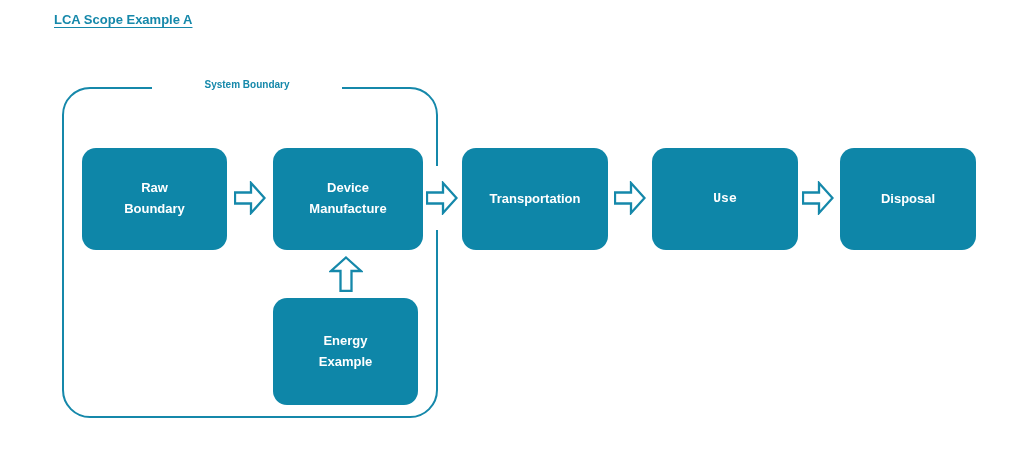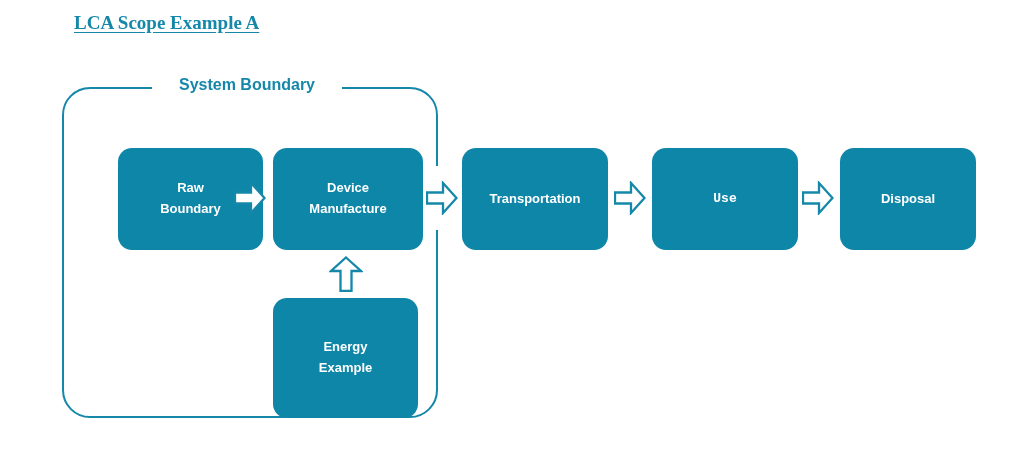--- a/index.html
+++ b/index.html
@@ -11,60 +11,59 @@
   *{box-sizing:border-box;margin:0;padding:0;}
   html,body{background:var(--bg);}
   body{font-family:"Liberation Sans",sans-serif;}
   .canvas{
     position:relative;
     width:1024px;height:450px;
     background:var(--bg);
     overflow:hidden;
   }
   .title{
-    position:absolute;left:74px;top:12px;
-    font-size:19px;font-weight:bold;
+    position:absolute;left:54px;top:12px;
+    font-size:13px;font-weight:bold;
     color:var(--teal-stroke);
     text-decoration:underline;
     text-underline-offset:3px;
-    font-family:Liberation Serif, serif;
   }
   .boundary{
     position:absolute;
     left:62px;top:87px;width:376px;height:331px;
     border:2px solid var(--teal-stroke);
     border-radius:28px;
     background:transparent;
     z-index:1;
   }
   .boundary-label{
     position:absolute;
     left:152px;top:61px;width:190px;height:48px;
     background:var(--bg);
     z-index:3;
     display:flex;flex-direction:row;align-items:center;justify-content:center;
-    font-size:16px;font-weight:bold;color:var(--teal-stroke);
+    font-size:10px;font-weight:bold;color:var(--teal-stroke);
     line-height:1.6;text-align:center;
   }
   .node{
     position:absolute;
     background:var(--teal-fill);
     border-radius:14px;
     display:flex;flex-direction:column;align-items:center;justify-content:center;
     color:var(--node-text);
     font-size:13px;font-weight:bold;
     line-height:1.6;text-align:center;
     z-index:2;
   }
-  .node-raw-materials{left:82px;top:148px;width:145px;height:102px;margin-left:36px;}
+  .node-raw-materials{left:82px;top:148px;width:145px;height:102px;}
   .node-device-manufacture{left:273px;top:148px;width:150px;height:102px;}
   .node-transportation{left:462px;top:148px;width:146px;height:102px;}
   .node-use{left:652px;top:148px;width:146px;height:102px;font-family:Liberation Mono, monospace;}
   .node-disposal{left:840px;top:148px;width:136px;height:102px;}
-  .node-energy-supply{left:273px;top:298px;width:145px;height:120px;}
+  .node-energy-supply{left:273px;top:298px;width:145px;height:107px;}
   .arrow{
     position:absolute;
     z-index:4;
     display:block;
   }
   .arrow-1{left:234px;top:181px;}
   .arrow-2{left:426px;top:181px;}
   .arrow-3{left:614px;top:181px;}
   .arrow-4{left:802px;top:181px;}
   .arrow-up{left:329px;top:256px;}

